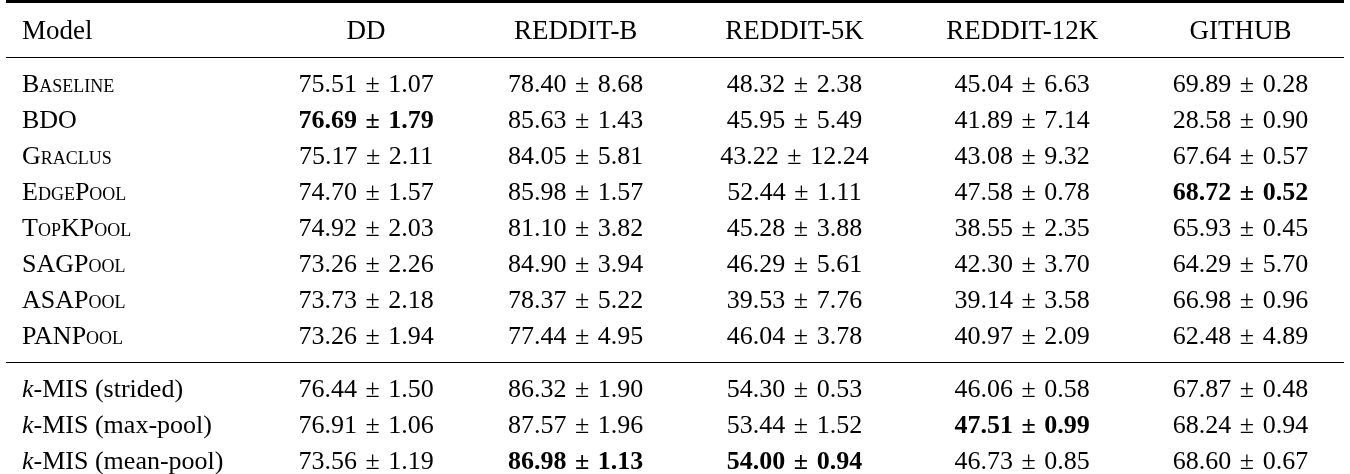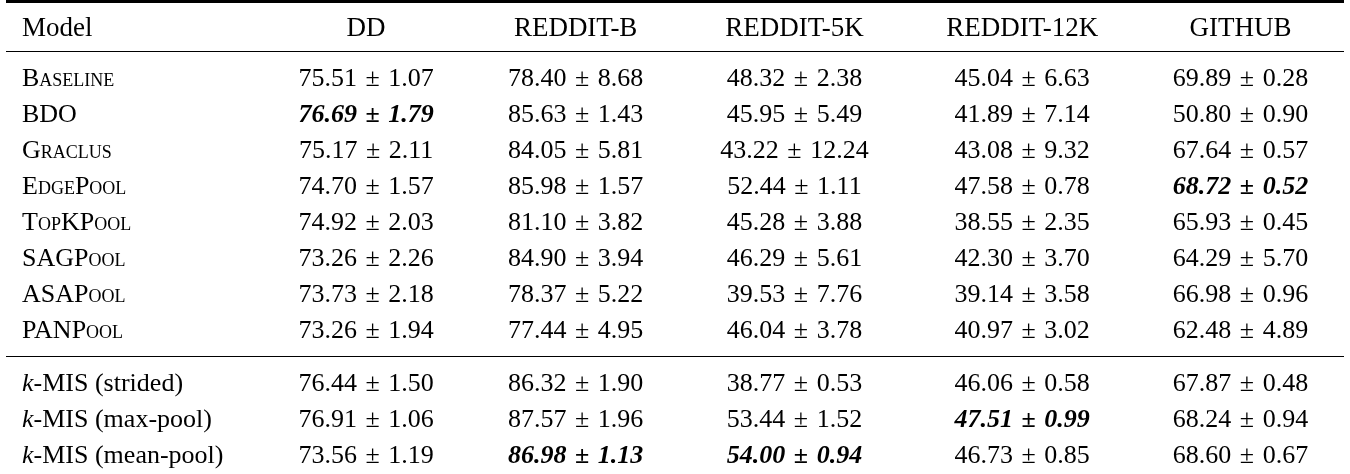--- a/index.html
+++ b/index.html
@@ -35,21 +35,21 @@
     line-height: 1.0;
   }
   
   .rule-top td {
     border-top: 3px solid #000;
   }
   .rule-mid td {
     border-top: 1.5px solid #000;
   }
   thead th {
-    height: 48px;
+    height: 54px;
     font-size: 27px;
     margin-top: 8px;
   }
   thead tr.head-row th {
     border-bottom: 1.5px solid #000;
   }
   tbody tr td {
     height: 36px;
     font-size: 26px;
   }
@@ -69,21 +69,21 @@
   .col-r5k     { width: 218px; }
   .col-r12k    { width: 222px; }
   .col-gh      { width: 200px; }
 
   
   .sc {
     font-variant: small-caps;
     text-align: right;
   }
   .bold { font-weight: normal; }
-  .bolditalic { font-weight: bold; font-style: italic; }
+  .bolditalic { font-weight: bold; }
   .italic { }
   .kmis .k { font-style: italic; }
   .pm { padding: 0 2px; }
 </style>
 </head>
 <body>
 
 <div class="table-wrap">
   <table class="results">
     <colgroup>
@@ -115,21 +115,21 @@
           <td><span>48.32</span><span class="pm"> ± </span><span>2.38</span></td>
           <td><span>45.04</span><span class="pm"> ± </span><span>6.63</span></td>
           <td><span class="bold">69.89</span><span class="pm bold"> ± </span><span class="bold">0.28</span></td>
         </tr>
         <tr>
           <td class="col-model">BDO</td>
           <td><span class="bolditalic">76.69</span><span class="pm bolditalic"> ± </span><span class="bolditalic">1.79</span></td>
           <td><span>85.63</span><span class="pm"> ± </span><span>1.43</span></td>
           <td><span>45.95</span><span class="pm"> ± </span><span>5.49</span></td>
           <td><span>41.89</span><span class="pm"> ± </span><span>7.14</span></td>
-          <td><span>50.80</span><span class="pm"> ± </span><span>0.90</span></td>
+          <td><span>28.58</span><span class="pm"> ± </span><span>0.90</span></td>
         </tr>
         <tr>
           <td class="col-model"><span class="sc">Graclus</span></td>
           <td><span>75.17</span><span class="pm"> ± </span><span>2.11</span></td>
           <td><span>84.05</span><span class="pm"> ± </span><span>5.81</span></td>
           <td><span>43.22</span><span class="pm"> ± </span><span>12.24</span></td>
           <td><span>43.08</span><span class="pm"> ± </span><span>9.32</span></td>
           <td><span>67.64</span><span class="pm"> ± </span><span>0.57</span></td>
         </tr>
         <tr>
@@ -162,28 +162,28 @@
           <td><span>78.37</span><span class="pm"> ± </span><span>5.22</span></td>
           <td><span>39.53</span><span class="pm"> ± </span><span>7.76</span></td>
           <td><span>39.14</span><span class="pm"> ± </span><span>3.58</span></td>
           <td><span>66.98</span><span class="pm"> ± </span><span>0.96</span></td>
         </tr>
         <tr class="last-of-block">
           <td class="col-model"><span class="sc">PANPool</span></td>
           <td><span>73.26</span><span class="pm"> ± </span><span>1.94</span></td>
           <td><span>77.44</span><span class="pm"> ± </span><span>4.95</span></td>
           <td><span>46.04</span><span class="pm"> ± </span><span>3.78</span></td>
-          <td><span>40.97</span><span class="pm"> ± </span><span>3.02</span></td>
+          <td><span>40.97</span><span class="pm"> ± </span><span>2.09</span></td>
           <td><span>62.48</span><span class="pm"> ± </span><span>4.89</span></td>
         </tr>
         <tr class="first-of-block rule-mid">
           <td class="col-model"><span class="kmis"><span class="k">k</span><span>-MIS </span><span class="italic">(strided)</span></span></td>
           <td><span>76.44</span><span class="pm"> ± </span><span>1.50</span></td>
           <td><span>86.32</span><span class="pm"> ± </span><span>1.90</span></td>
-          <td><span class="bold">38.77</span><span class="pm bold"> ± </span><span class="bold">0.53</span></td>
+          <td><span class="bold">54.30</span><span class="pm bold"> ± </span><span class="bold">0.53</span></td>
           <td><span>46.06</span><span class="pm"> ± </span><span>0.58</span></td>
           <td><span>67.87</span><span class="pm"> ± </span><span>0.48</span></td>
         </tr>
         <tr>
           <td class="col-model"><span class="kmis"><span class="k">k</span><span>-MIS </span><span class="italic">(max-pool)</span></span></td>
           <td><span class="bold">76.91</span><span class="pm bold"> ± </span><span class="bold">1.06</span></td>
           <td><span class="bold">87.57</span><span class="pm bold"> ± </span><span class="bold">1.96</span></td>
           <td><span>53.44</span><span class="pm"> ± </span><span>1.52</span></td>
           <td><span class="bolditalic">47.51</span><span class="pm bolditalic"> ± </span><span class="bolditalic">0.99</span></td>
           <td><span>68.24</span><span class="pm"> ± </span><span>0.94</span></td>

